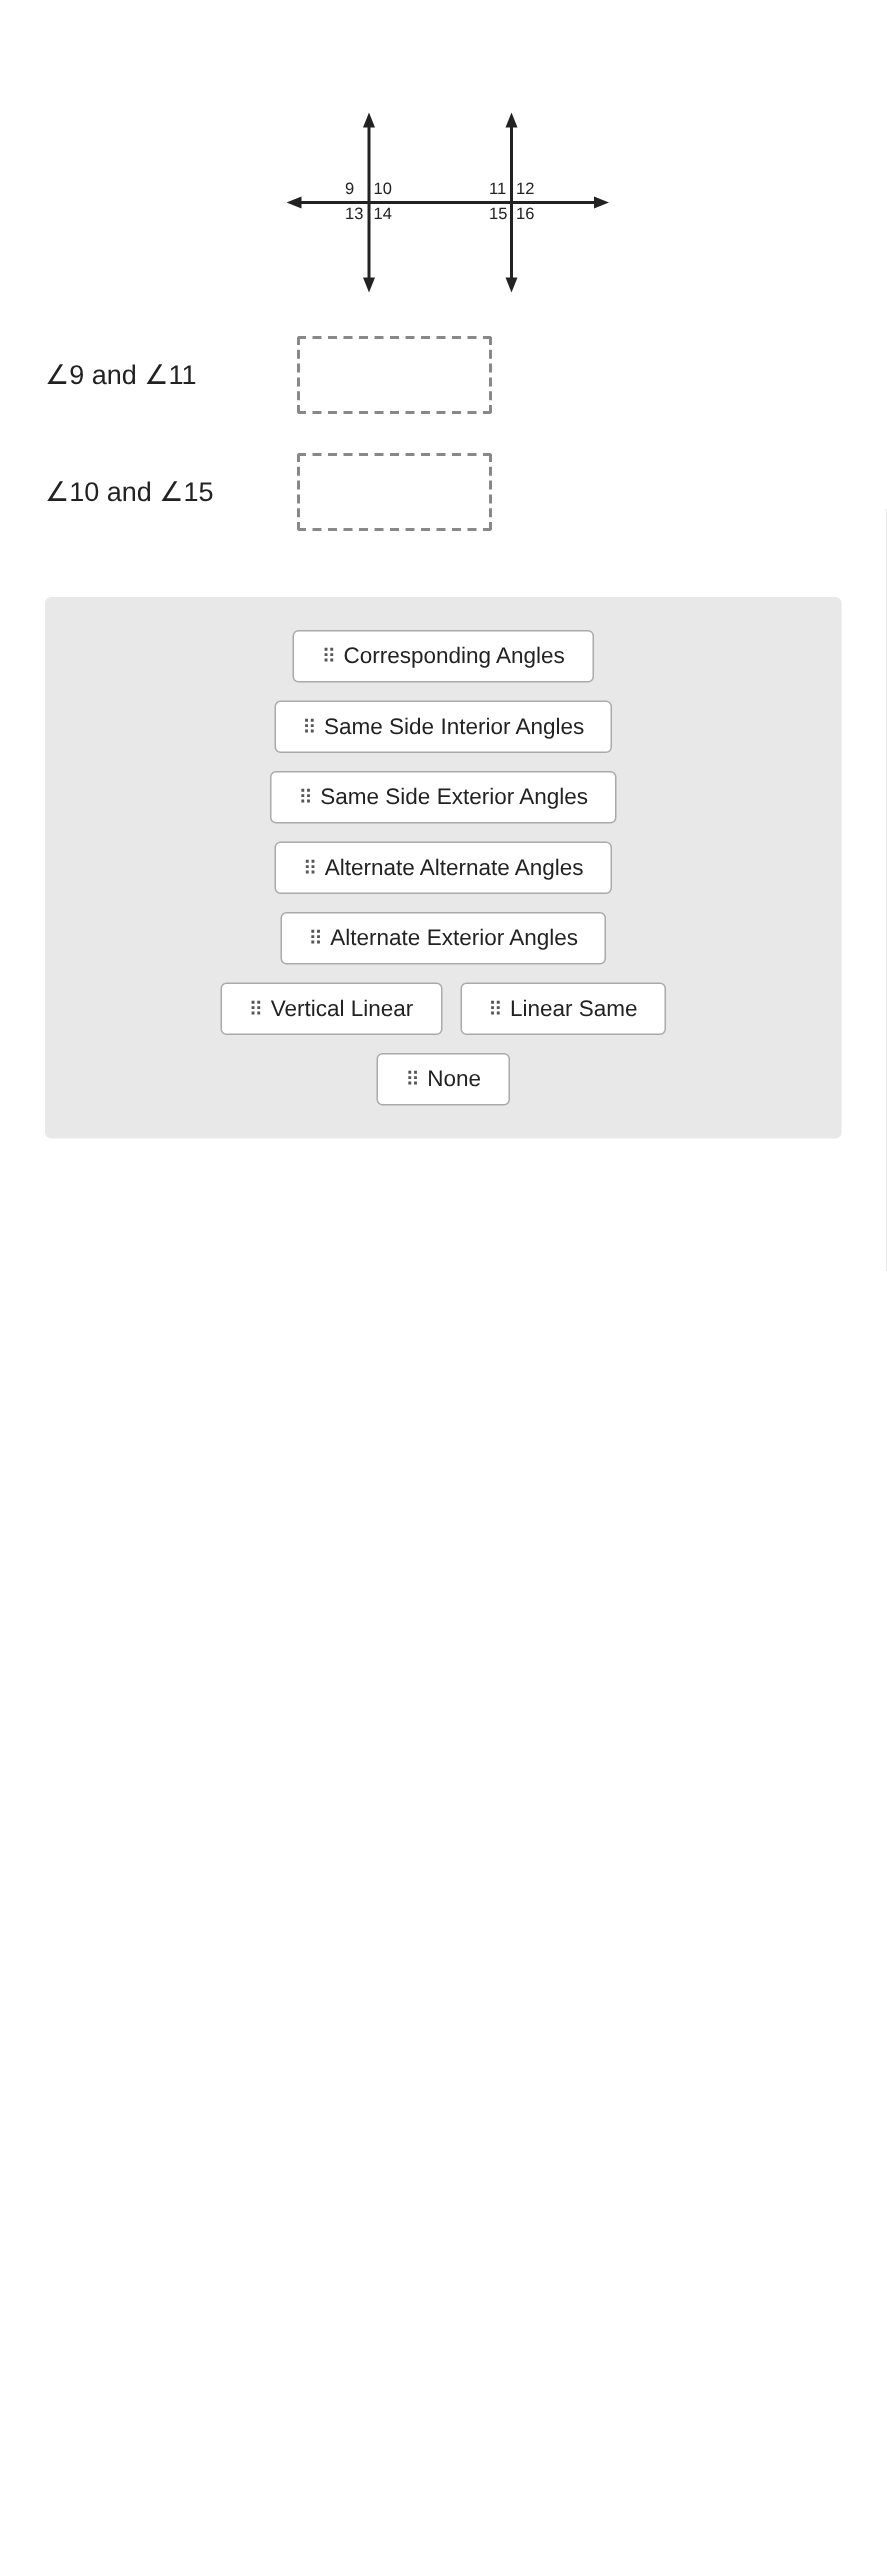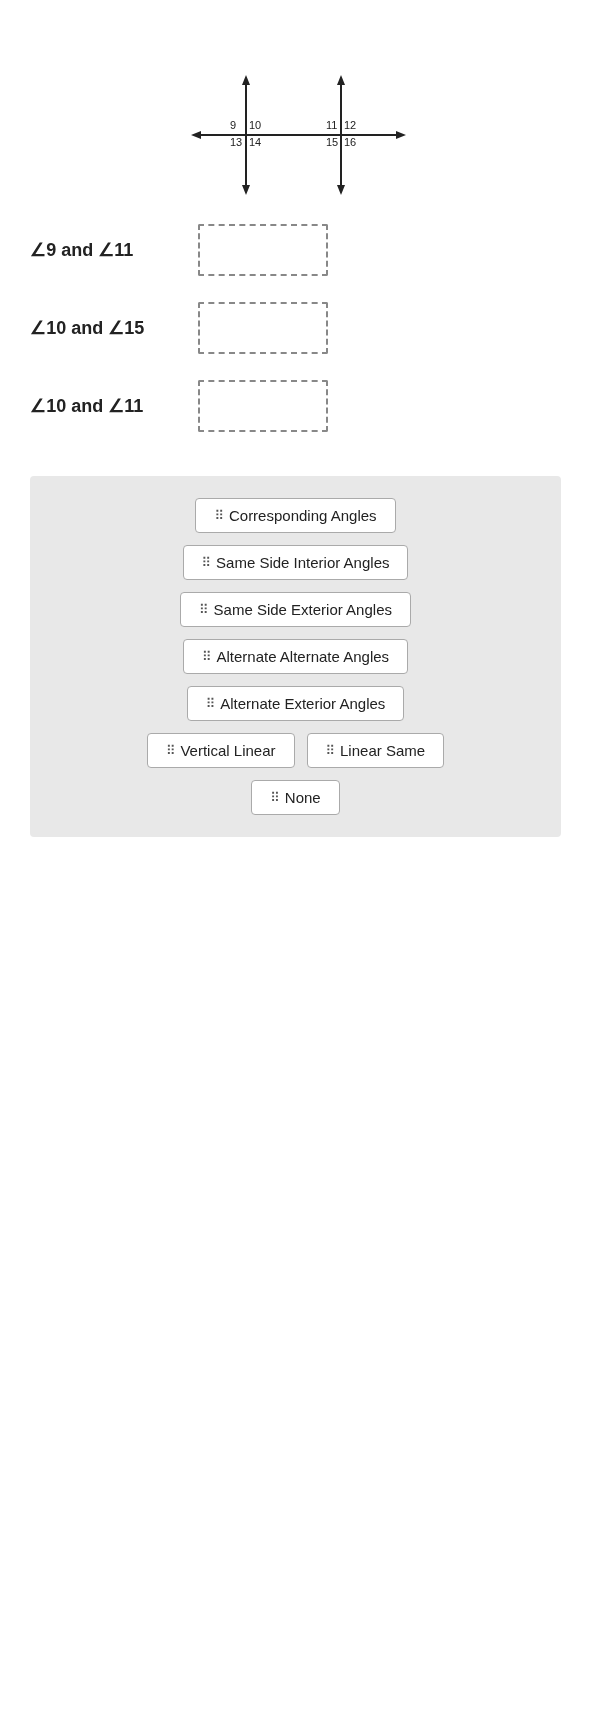--- a/index.html
+++ b/index.html
@@ -37,21 +37,20 @@
       display: flex;
       align-items: center;
       margin: 18px 0;
       min-height: 60px;
     }
     .angle-label {
       font-size: 18px;
       color: #222;
       min-width: 160px;
       flex-shrink: 0;
-      font-weight: bold;
     }
     .drop-box {
       width: 130px;
       height: 52px;
       border: 2px dashed #888;
       border-radius: 2px;
       margin-left: 8px;
       background: transparent;
       flex-shrink: 0;
     }
@@ -138,24 +137,20 @@
 
   <div id="angle-rows-container">
   <div class="angle-row">
         <div class="angle-label">∠9 and ∠11</div>
         <div class="drop-box"></div>
       </div>
       <div class="angle-row">
         <div class="angle-label">∠10 and ∠15</div>
         <div class="drop-box"></div>
       </div>
-      <div class="angle-row">
-        <div class="angle-label">∠10 and ∠11</div>
-        <div class="drop-box"></div>
-      </div>
     </div>
 
   <div class="answer-bank">
   <div class="answer-row">
         <div class="answer-chip">
           <span class="grip-icon">⠿</span>
           <span>Corresponding Angles</span>
         </div>
       </div>
       <div class="answer-row">

